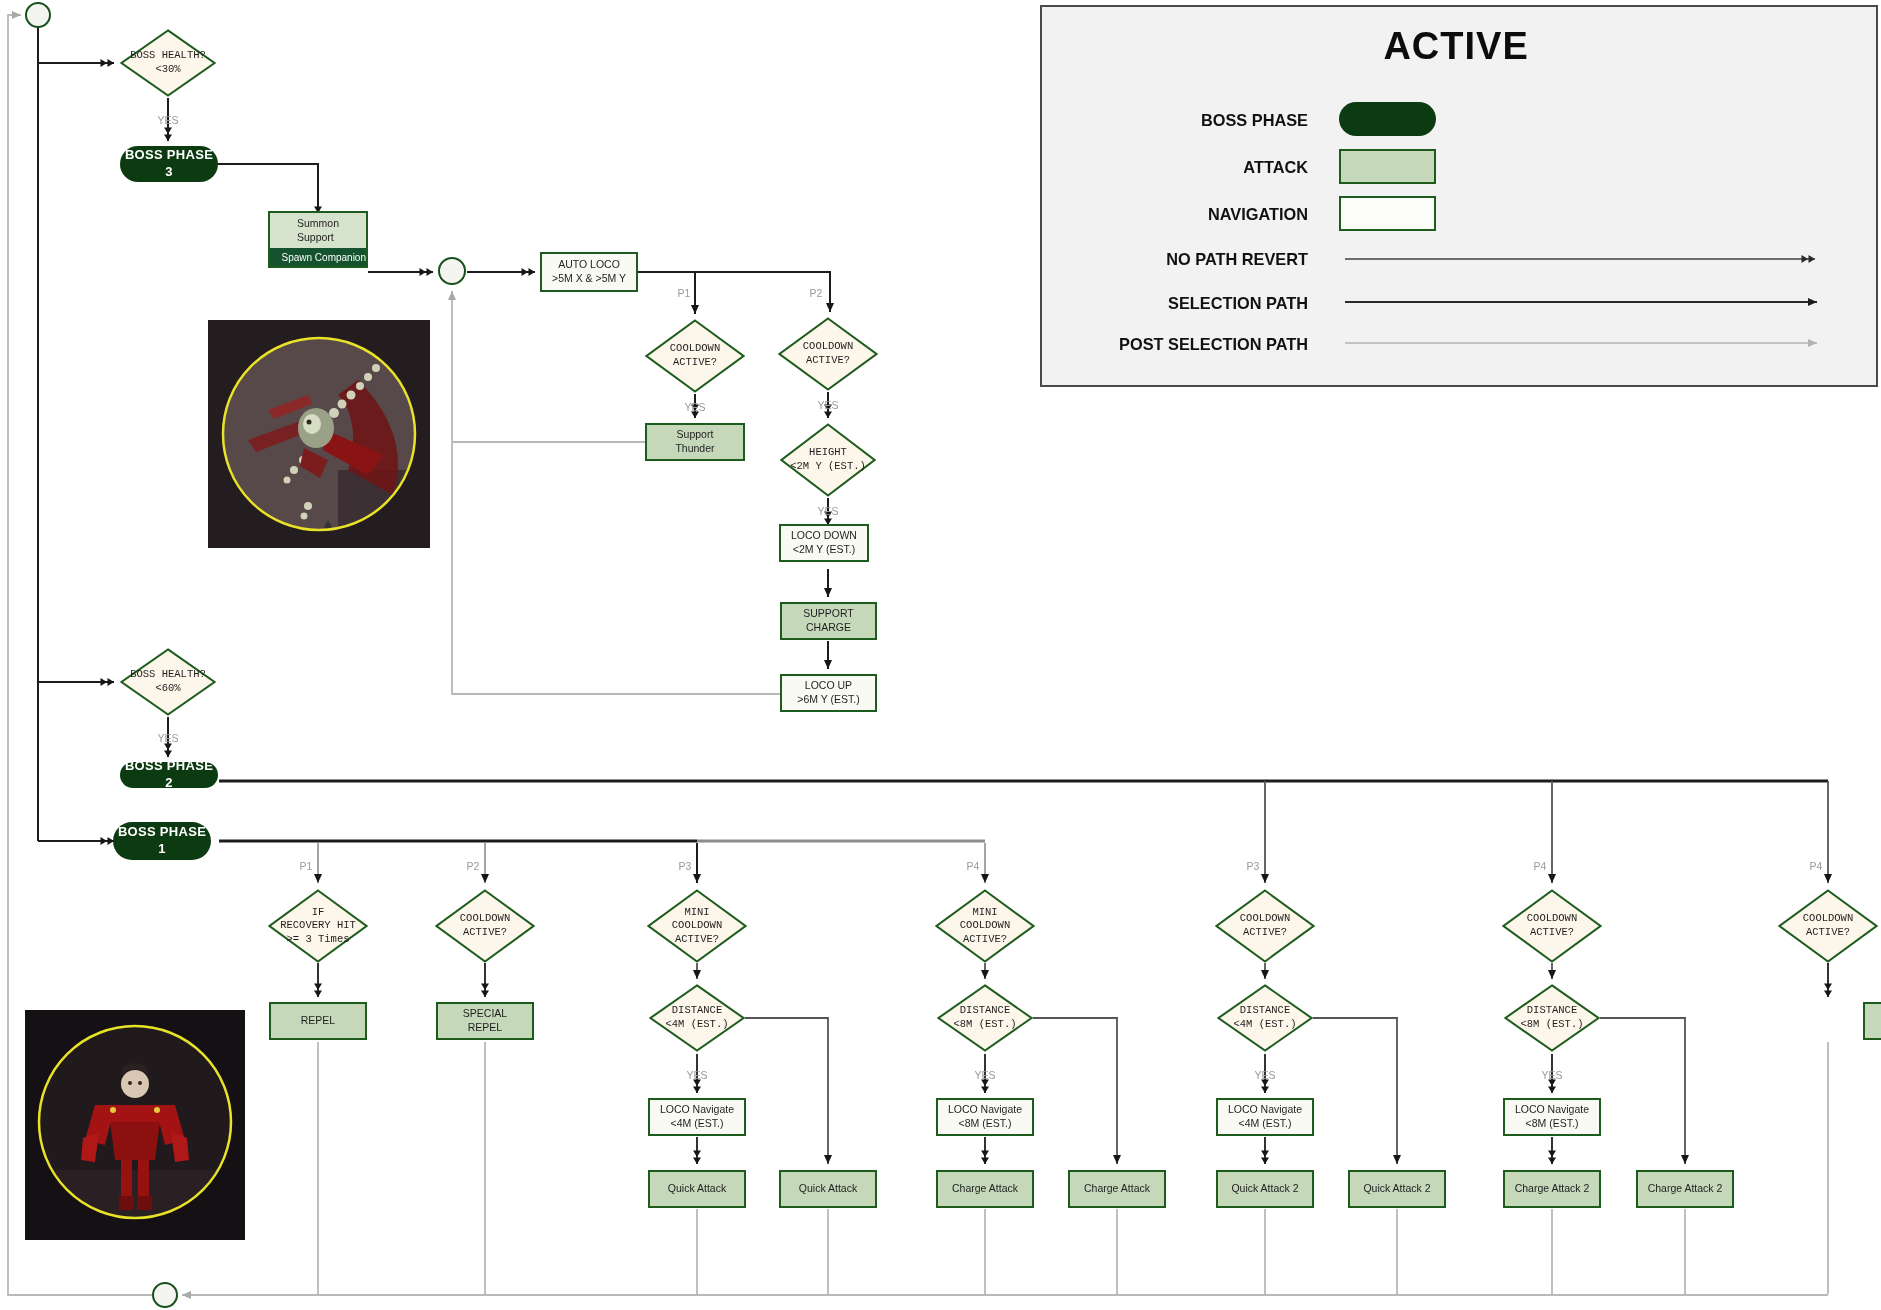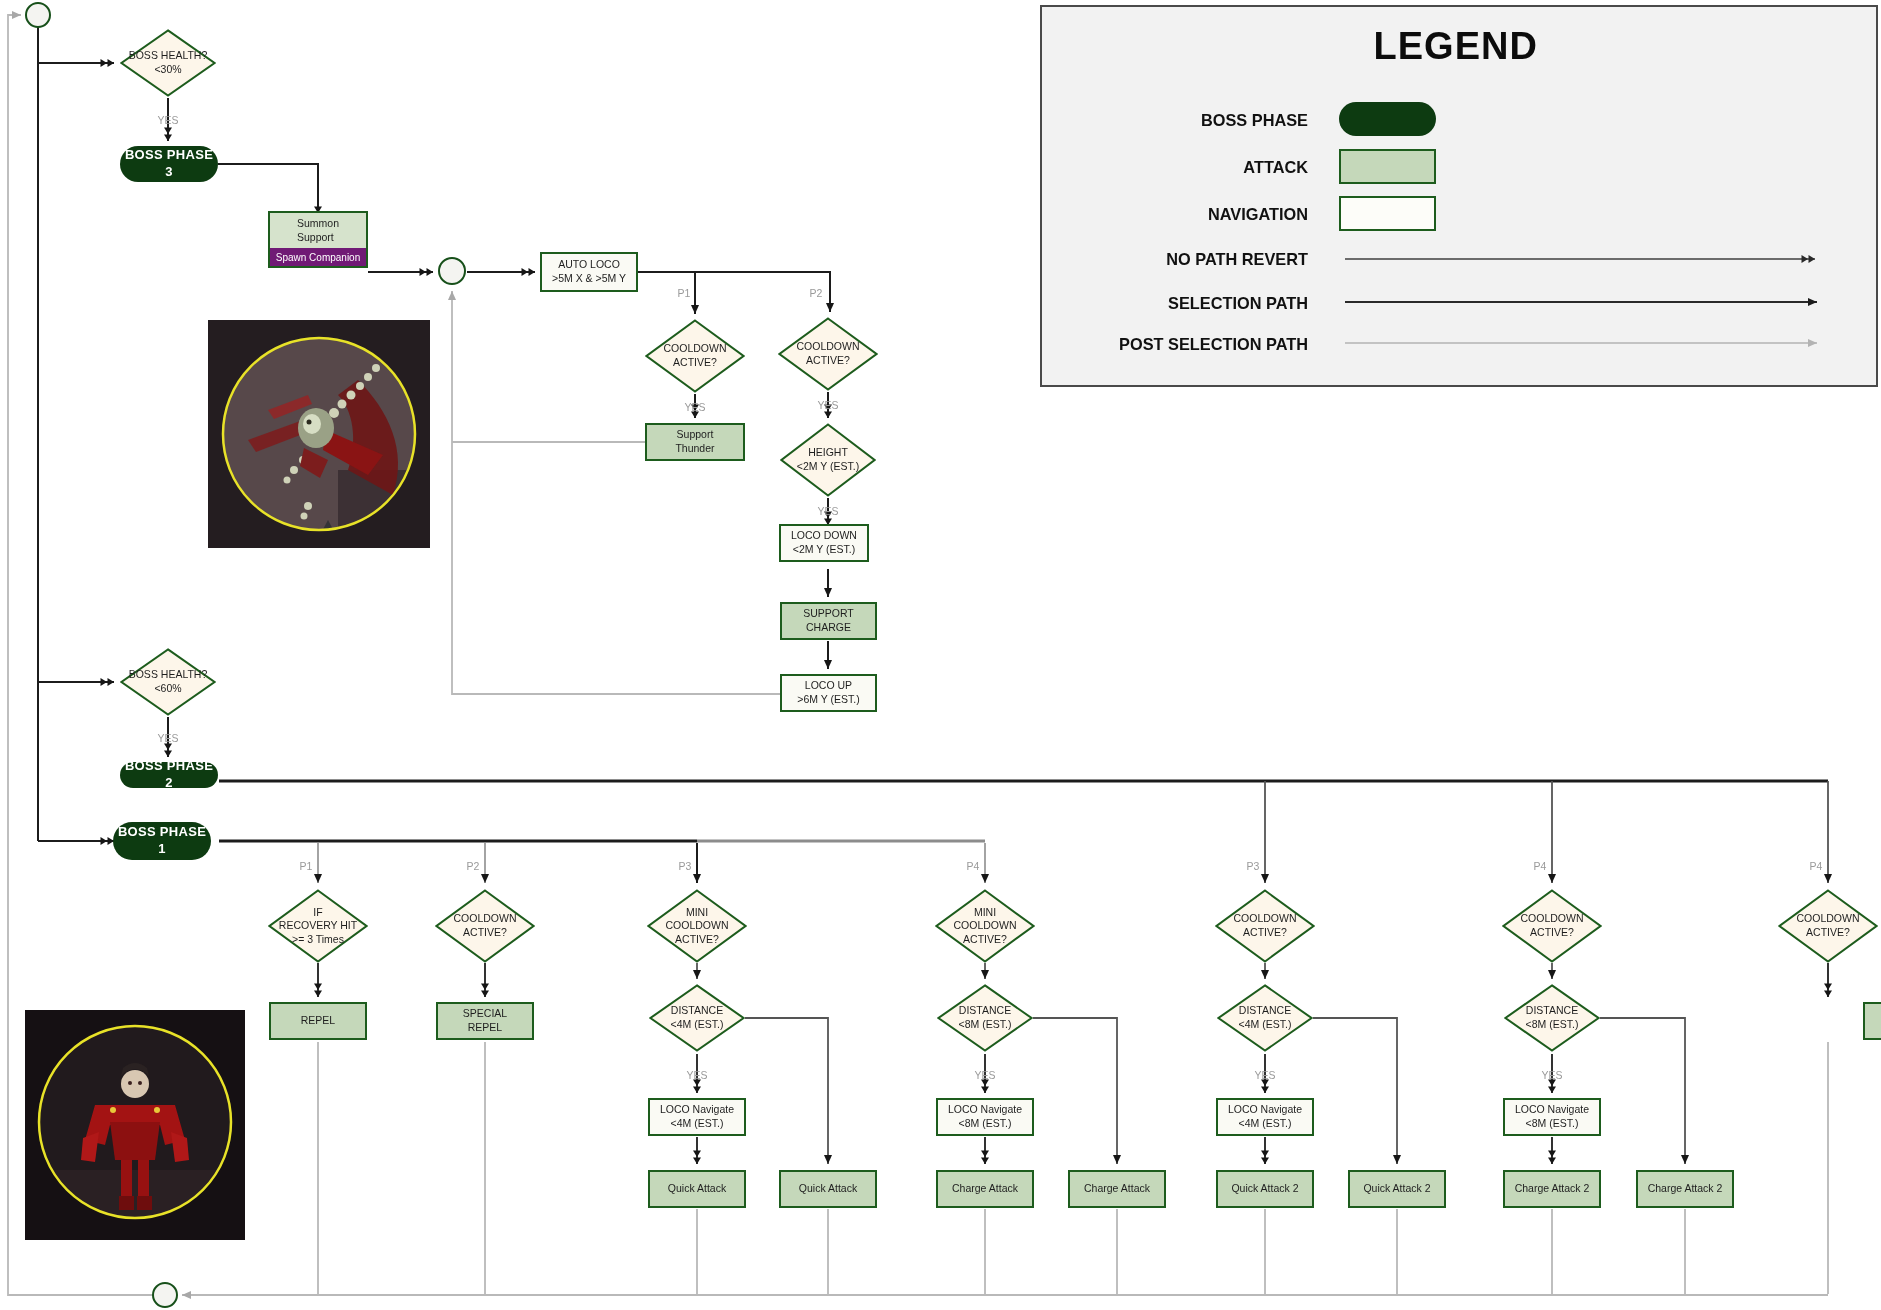--- a/index.html
+++ b/index.html
@@ -8,30 +8,30 @@
   #wires{position:absolute;left:0;top:0;pointer-events:none;}
 
   .node{position:absolute;display:flex;align-items:center;justify-content:center;
         text-align:center;box-sizing:border-box;}
   .ntext{white-space:pre-line;font-size:10.5px;line-height:1.3;color:#1e1e1e;position:relative;z-index:2;}
   .box{border:2px solid #1d5c1d;}
   .nav{background:#fafaf4;}
   .attack{background:#c5d8ba;}
   .pill{background:#0d3b11;border-radius:19px;}
   .pill .ntext{color:#ffffff;font-size:13px;font-weight:600;letter-spacing:.3px;}
-  .diamond{background:transparent;}
+  .diamond{background:transparent;font-family:Liberation Mono, monospace;}
   .dshape{position:absolute;left:0;top:0;width:100%;height:100%;z-index:1;}
   .dshape polygon{fill:#fdf6ea;stroke:#1d5c1d;stroke-width:2;vector-effect:non-scaling-stroke;}
   .conn{position:absolute;box-sizing:border-box;border:2.5px solid #17501a;
         border-radius:50%;background:#f4f4f1;}
   .flab{position:absolute;transform:translate(-50%,-50%);font-size:10.5px;color:#9a9a9a;z-index:3;}
 
   .sumwrap{position:absolute;box-sizing:border-box;border:2px solid #1d5c1d;display:flex;flex-direction:column;}
   .sum-top{flex:1;background:#d6e3cc;display:flex;align-items:center;justify-content:center;}
-  .sum-bar{height:18px;background:#701a75;display:flex;align-items:center;justify-content:center;}
+  .sum-bar{height:18px;background:#14532d;display:flex;align-items:center;justify-content:flex-end;}
   .sum-bar .ntext{color:#ffffff;font-size:10px;}
 
   .legend{position:absolute;left:1040px;top:5px;width:838px;height:382px;
           background:#f2f2f2;border:2px solid #4a4a4a;box-sizing:border-box;}
   .legend-title{position:absolute;left:50%;top:18px;transform:translateX(-52%);
           font-size:38px;font-weight:800;letter-spacing:1px;color:#0c0c0c;}
   .llabel{position:absolute;left:0;width:266px;text-align:right;font-size:17px;
           font-weight:800;color:#111;transform:scaleX(.96);transform-origin:right;}
   .lsw{position:absolute;left:297px;box-sizing:border-box;}
   .lsw-pill{width:97px;height:34px;background:#0d3b11;border-radius:17px;}
@@ -40,21 +40,21 @@
   .lline{position:absolute;left:297px;width:492px;height:14px;}
 
   .img{position:absolute;}
 </style>
 </head>
 <body>
 
 <div id="canvas">
 
   <div class="legend">
-    <div class="legend-title">LEGEND</div>
+    <div class="legend-title">ACTIVE</div>
 
     <div class="llabel" style="top:104px">BOSS PHASE</div>
     <div class="lsw lsw-pill" style="top:95px"></div>
 
     <div class="llabel" style="top:151px">ATTACK</div>
     <div class="lsw lsw-attack" style="top:142px"></div>
 
     <div class="llabel" style="top:198px">NAVIGATION</div>
     <div class="lsw lsw-nav" style="top:189px"></div>
 

